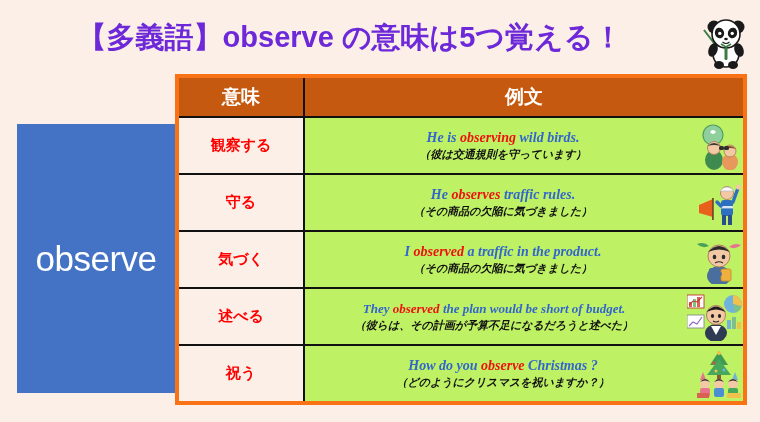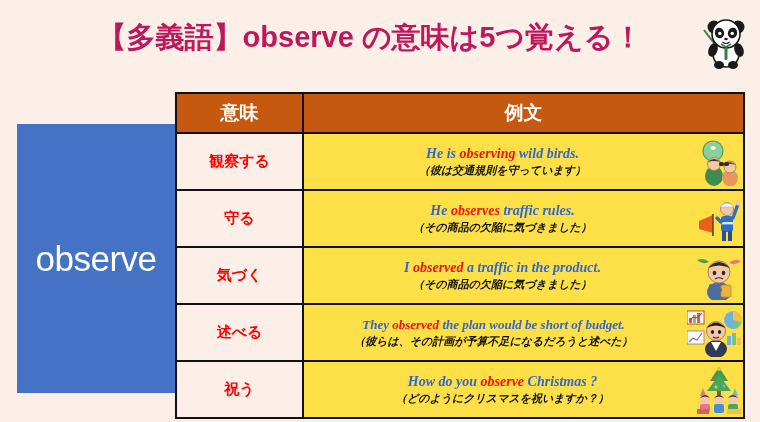--- a/index.html
+++ b/index.html
@@ -11,60 +11,60 @@
   }
   .page{position:absolute;inset:0;}
 
   
   .title-bar{
     position:absolute;left:0;top:12px;width:760px;height:52px;
   }
   .title-text{
     position:absolute;left:0;top:0;width:700px;
     text-align:center;
-    font-size:29px;font-weight:bold;color:#be185d;
-    letter-spacing:0px;line-height:50px;white-space:nowrap;padding-left:20px;
+    font-size:29px;font-weight:bold;color:#6d28d9;
+    letter-spacing:0px;line-height:50px;white-space:nowrap;
   }
   .panda{
     position:absolute;left:700px;top:2px;width:52px;height:56px;
   }
 
   
   .word-block{
     position:absolute;left:17px;top:124px;width:158px;height:269px;
     background:#4472c4;
     display:flex;align-items:center;justify-content:center;
   }
   .word-block .word{
     color:#ffffff;font-size:35px;font-weight:normal;letter-spacing:-0.5px;
   }
 
   
   .tbl{
-    position:absolute;left:175px;top:92px;width:570px;height:315px;
+    position:absolute;left:175px;top:74px;width:570px;height:315px;
     border-collapse:collapse;table-layout:fixed;
-    border:2px solid #f97316;
+    border:4px solid #f97316;
   }
   .tbl td,.tbl th{padding:0;margin:0;}
   .col-mean{width:127px;}
   .col-ex{width:441px;}
 
   .th-cell{
     background:#c5590f;color:#ffffff;
     font-size:19px;font-weight:bold;
     text-align:center;height:38px;
     border:2px solid #111;
   }
   .td-mean{
     background:#fcefe7;color:#ff0000;
     font-size:15px;font-weight:bold;text-align:center;
     border:2px solid #111;height:55px;
   }
   .td-ex{
-    background:#fde047;
+    background:#bef264;
     border:2px solid #111;height:55px;
     position:relative;
   }
   .ex-wrap{
     position:relative;height:100%;
     display:flex;flex-direction:column;
     align-items:center;justify-content:center;
     padding-right:42px;box-sizing:border-box;
   }
   .ex-en{

